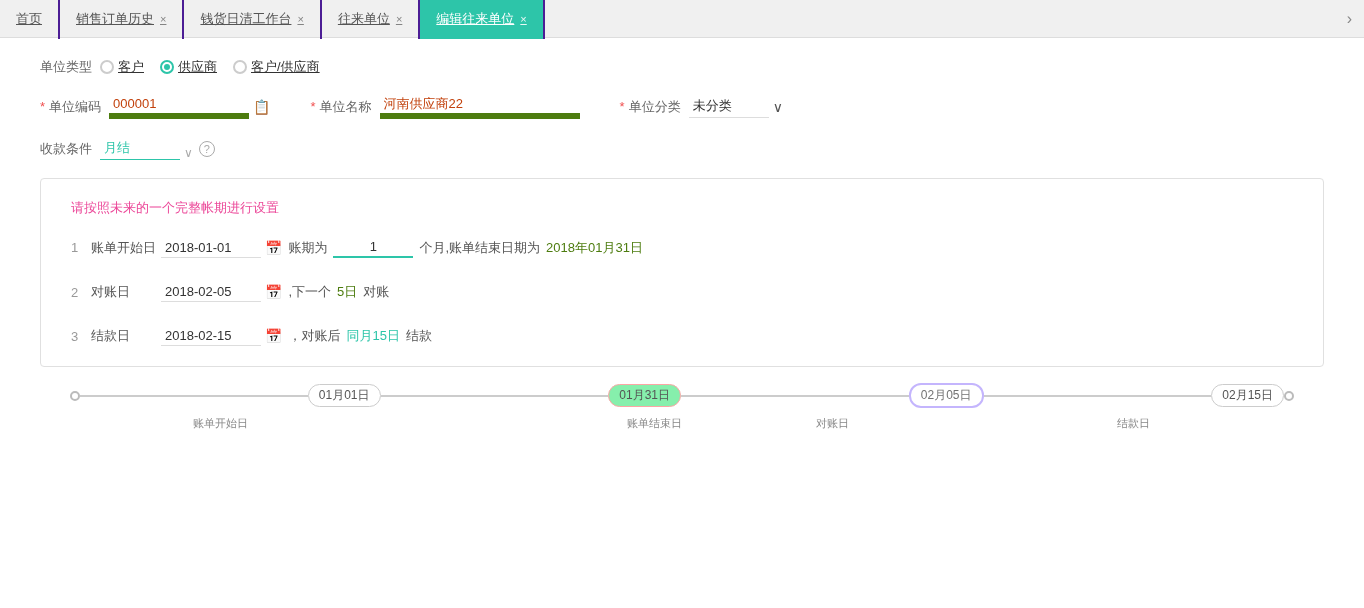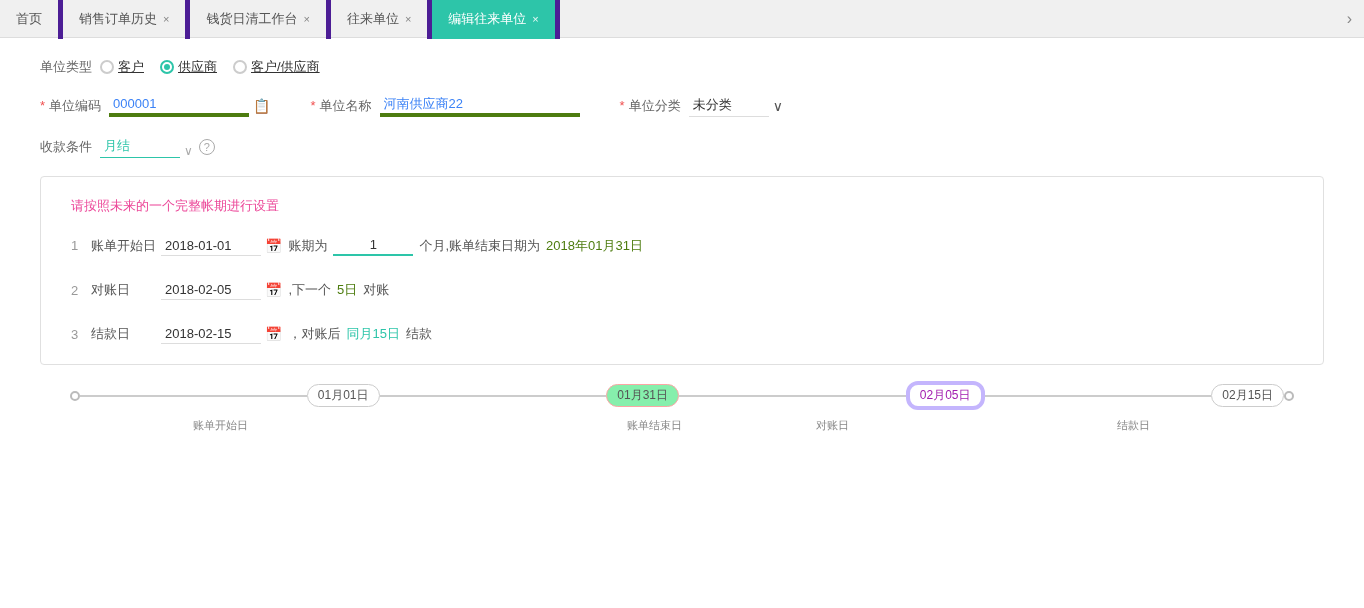--- a/index.html
+++ b/index.html
@@ -15,23 +15,24 @@
       padding-left: 0;
     }
     .tab {
       display: flex;
       align-items: center;
       height: 40px;
       padding: 0 16px;
       cursor: pointer;
       font-size: 13px;
       color: #555;
-      border-right: 5px solid #4c1d95;
+      border-right: 2px solid #4c1d95;
       white-space: nowrap;
       position: relative;
+      text-decoration: underline;
     }
     .tab.active {
       background: #2dc5a9;
       color: #fff;
     }
     .tab .close-btn {
       margin-left: 6px;
       font-size: 11px;
       color: inherit;
       cursor: pointer;
@@ -96,25 +97,25 @@
       content: '';
       width: 6px;
       height: 6px;
       border-radius: 50%;
       background: #2dc5a9;
     }
 
     
     .input-field {
       border: none;
-      border-bottom: 4px solid #4d7c0f;
+      border-bottom: 6px solid #4d7c0f;
       outline: none;
       padding: 2px 4px;
       font-size: 13px;
-      color: #3b82f6;
+      color: #c2410c;
       background: transparent;
       width: 140px;
     }
     .input-field.wide { width: 200px; }
 
     .form-field-group {
       display: flex;
       align-items: center;
       margin-right: 40px;
     }
@@ -381,21 +382,21 @@
         <div style="border:1px solid #ccc; border-radius:12px; padding:2px 10px; font-size:12px; color:#555; background:#fff; white-space:nowrap;">01月01日</div>
       </div>
       <div class="tl-line" style="flex:1;"></div>
 
       <div style="display:flex; flex-direction:column; align-items:center;">
         <div style="border:1px solid #fca5a5; border-radius:12px; padding:2px 10px; font-size:12px; color:#555; background:#86efac; white-space:nowrap;">01月31日</div>
       </div>
       <div class="tl-line" style="flex:1;"></div>
 
       <div style="display:flex; flex-direction:column; align-items:center;">
-        <div style="border:4px solid #c4b5fd; border-radius:12px; padding:2px 10px; font-size:12px; color:#a21caf; background:#fff; white-space:nowrap;">02月05日</div>
+        <div style="border:2px solid #c4b5fd; border-radius:12px; padding:2px 10px; font-size:12px; color:#737373; background:#fff; white-space:nowrap;">02月05日</div>
       </div>
       <div class="tl-line" style="flex:1;"></div>
 
       <div style="display:flex; flex-direction:column; align-items:center;">
         <div style="border:1px solid #ccc; border-radius:12px; padding:2px 10px; font-size:12px; color:#555; background:#fff; white-space:nowrap;">02月15日</div>
       </div>
       <div class="tl-dot"></div>
     </div>
 
     <div style="display:flex; align-items:flex-start; width:100%;">

